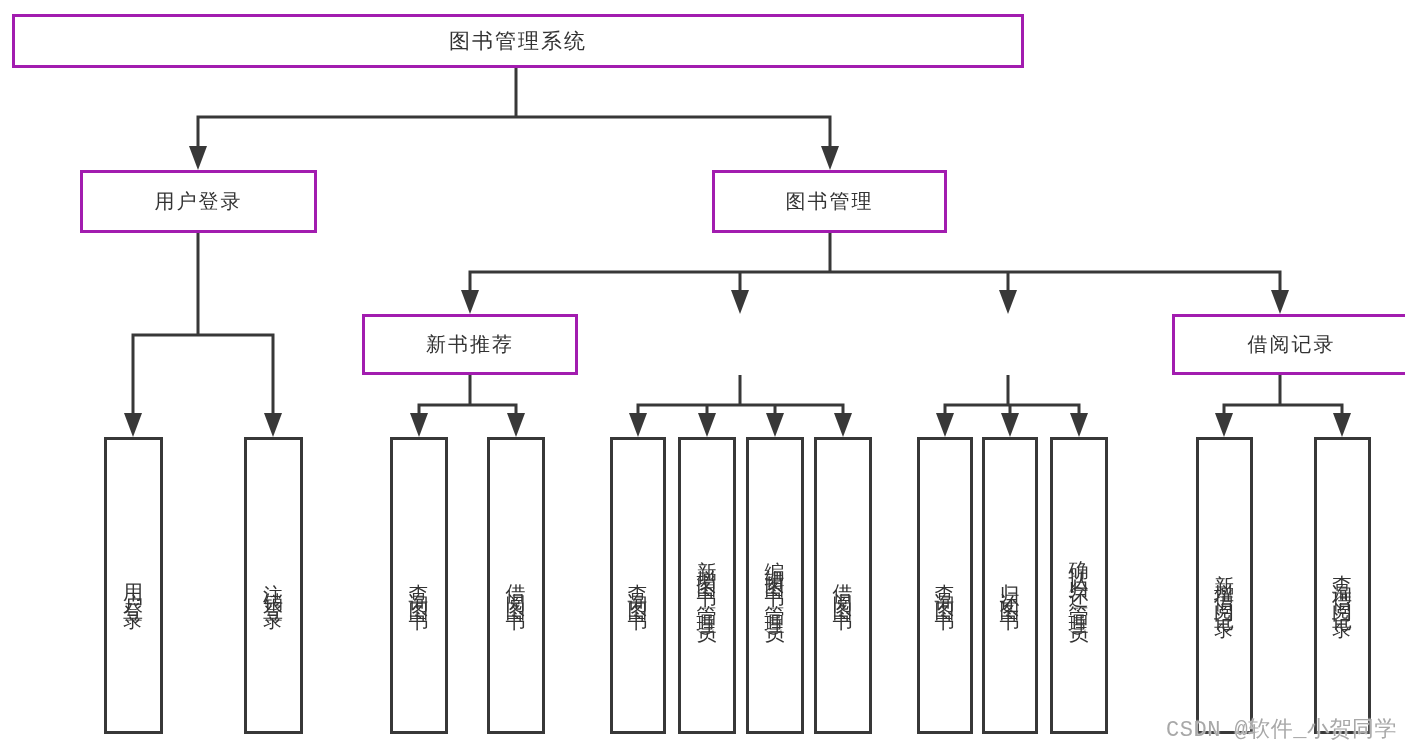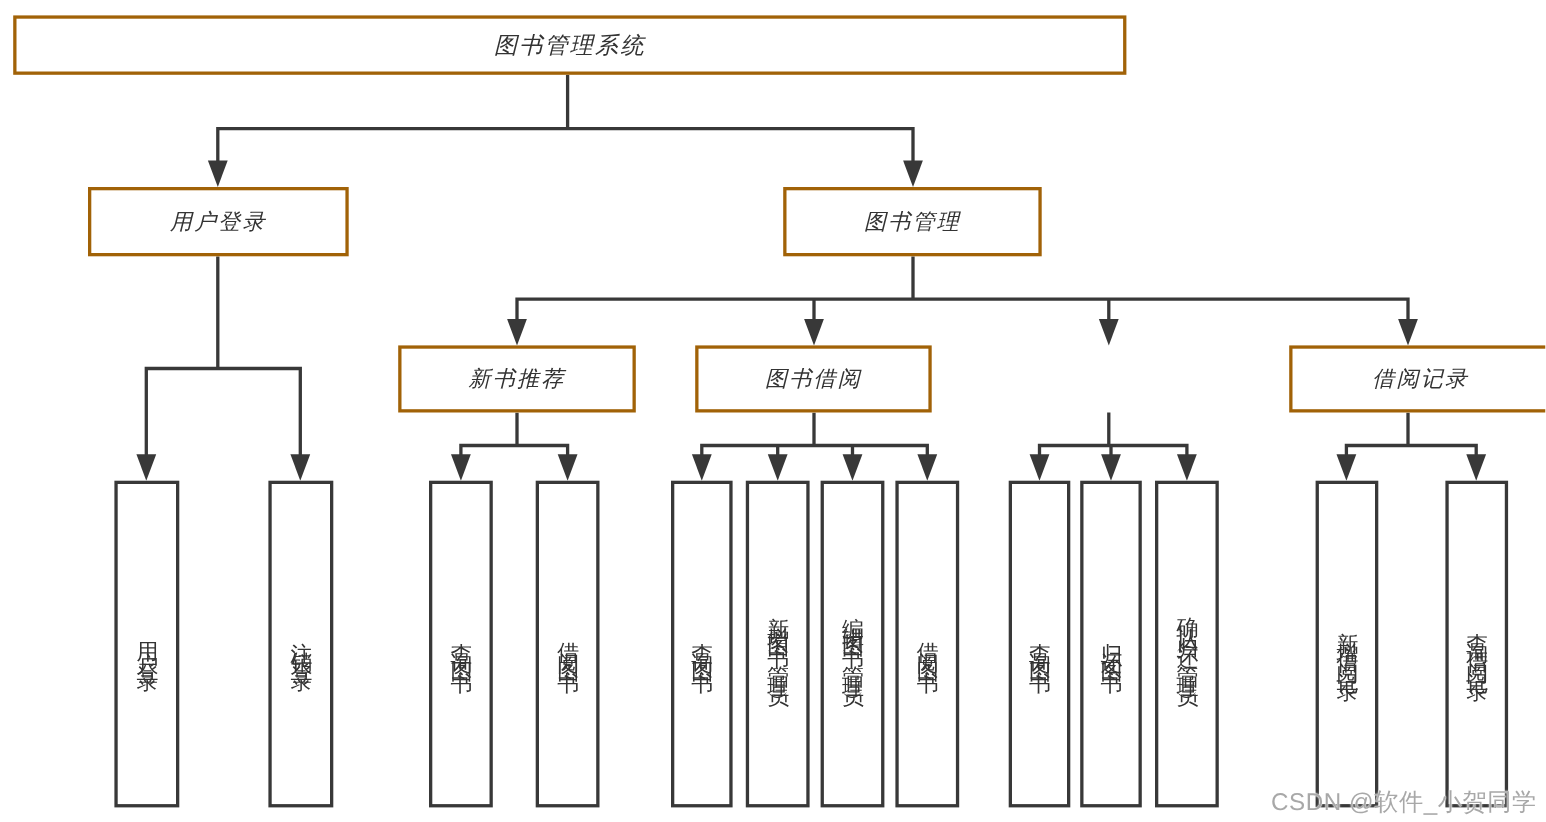--- a/index.html
+++ b/index.html
@@ -6,38 +6,39 @@
   #canvas {
     position:relative; width:1405px; height:747px; background:#ffffff;
     font-family:"Liberation Sans","DejaVu Sans",sans-serif; color:#333333;
     overflow:hidden;
   }
   #wires { position:absolute; left:0; top:0; z-index:0; }
   .cline { stroke:#383838; stroke-width:3; fill:none; }
   .carrow { fill:#383838; stroke:none; }
   .node {
     position:absolute; box-sizing:border-box; z-index:1;
-    border:3px solid #a16207; background:#ffffff;
+    border:3px solid #a21caf; background:#ffffff;
     display:flex; align-items:center; justify-content:center;
-    font-size:20px; letter-spacing:2px; color:#333333; white-space:nowrap;font-style:italic;
+    font-size:20px; letter-spacing:2px; color:#333333; white-space:nowrap;
   }
   .node.root { font-size:21px; }
   .vnode {
     position:absolute; box-sizing:border-box; z-index:1;
     border:3px solid #383838; background:#ffffff;
     display:flex; align-items:center; justify-content:center;
   }
   .vnode .vtext {
     writing-mode:vertical-rl; text-orientation:mixed;
     font-size:20px; letter-spacing:9px; line-height:1.1; color:#333333;
   }
   .watermark {
     position:absolute; right:8px; top:714px; z-index:10;
     font-size:22px; color:#a8a8a8; letter-spacing:0.5px;
     text-shadow:0 0 2px #ffffff, 0 0 1px #ffffff;
+    font-family:Liberation Mono, monospace;
   }
 </style>
 </head>
 <body>
 
 <div id="canvas">
 
   <svg id="wires" width="1405" height="747" viewBox="0 0 1405 747">
     <g>
       <path class="cline" d="M516 68 V117 M196.5 117 H831.5 M198 117 V148 M830 117 V148"></path>
@@ -80,21 +81,20 @@
       <polygon class="carrow" points="1333,413 1351,413 1342,437"></polygon>
     </g>
   </svg>
 
   <div class="node root" style="left:12px; top:14px; width:1012px; height:54px;">图书管理系统</div>
 
   <div class="node" style="left:80px; top:170px; width:237px; height:63px;">用户登录</div>
   <div class="node" style="left:362px; top:314px; width:216px; height:61px;">新书推荐</div>
 
   <div class="node" style="left:712px; top:170px; width:235px; height:63px;">图书管理</div>
-  <div class="node" style="left:632px; top:314px; width:215px; height:61px;">图书借阅</div>
   <div class="node" style="left:1172px; top:314px; width:239px; height:61px;">借阅记录</div>
 
   <div class="vnode" style="left:104px; top:437px; width:59px; height:297px;">
     <span class="vtext">用户登录</span>
   </div>
   <div class="vnode" style="left:244px; top:437px; width:59px; height:297px;">
     <span class="vtext">注销登录</span>
   </div>
 
   <div class="vnode" style="left:390px; top:437px; width:58px; height:297px;">

